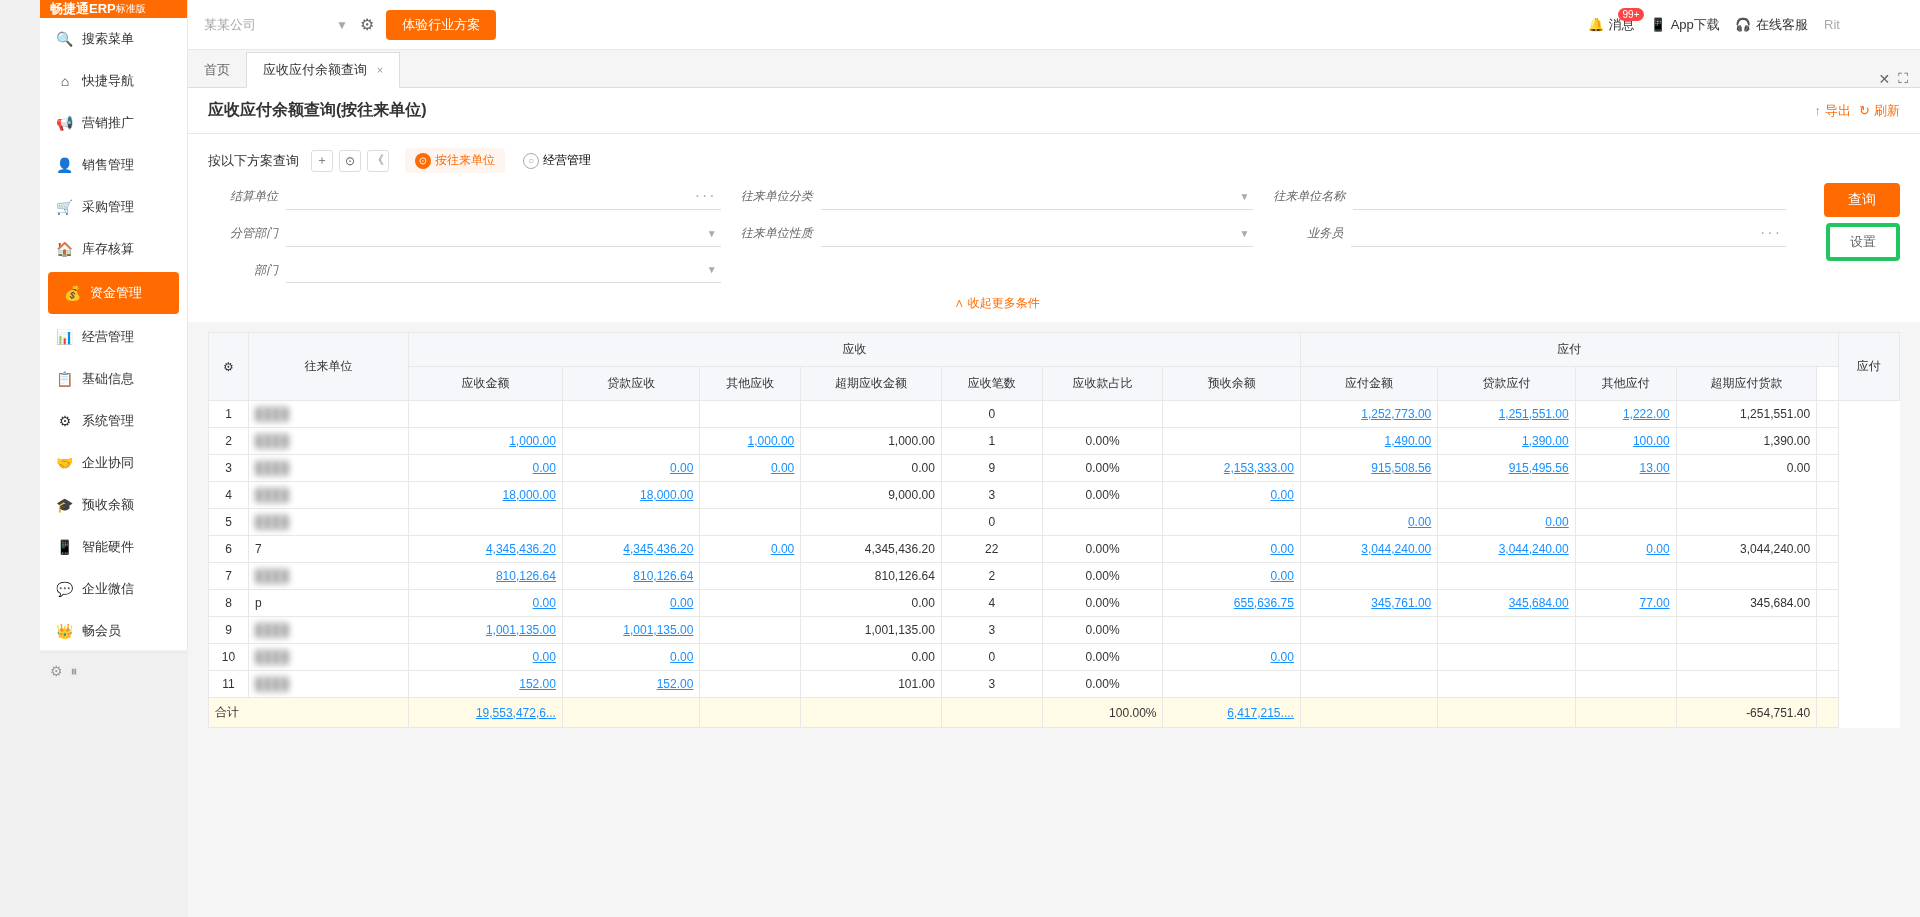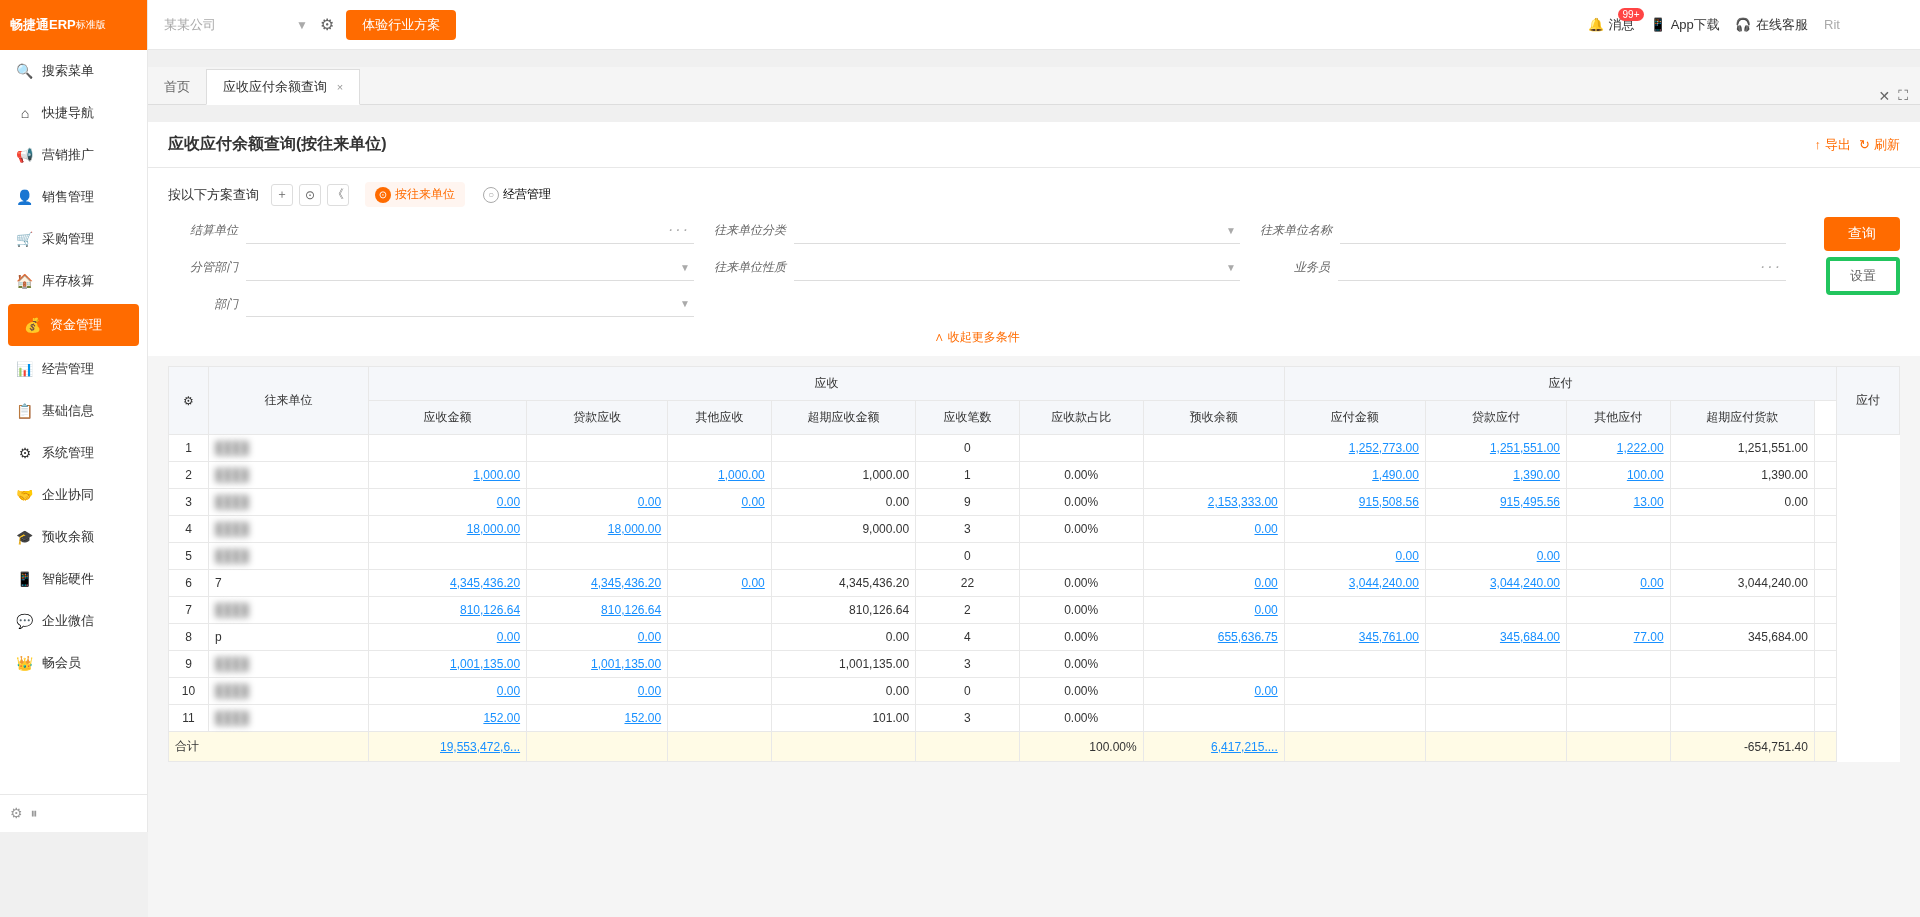--- a/index.html
+++ b/index.html
@@ -1,31 +1,31 @@
 <!DOCTYPE html>
 <html><head>
   <meta charset="utf-8">
   <style>
     * { margin: 0; padding: 0; box-sizing: border-box; }
     body { font-family: 'Microsoft YaHei', Arial, sans-serif; font-size: 12px; background: #f0f0f0; width: 1920px; height: 917px; overflow: hidden; display: flex; }
 
     
-    .sidebar { width: 148px; background: #fff; height: 832px; display: flex; flex-direction: column; border-right: 1px solid #e8e8e8; flex-shrink: 0; }
+    .sidebar { width: 148px; background: #fff; height: 650px; display: flex; flex-direction: column; border-right: 1px solid #e8e8e8; flex-shrink: 0; margin-left: 40px; }
     .sidebar-logo { height: 50px; background: #ff6b00; display: flex; align-items: center; padding: 0 10px; }
     .sidebar-logo-text { color: #fff; font-size: 13px; font-weight: bold; }
     .sidebar-logo-badge { color: #fff; font-size: 10px; }
     .sidebar-item { display: flex; align-items: center; padding: 12px 16px; cursor: pointer; color: #333; gap: 8px; }
     .sidebar-item.active { background: #ff6b00; color: #fff; border-radius: 4px; margin: 2px 8px; }
     .sidebar-item-icon { font-size: 14px; width: 18px; text-align: center; }
     .sidebar-item-label { font-size: 13px; }
     .sidebar-bottom { margin-top: auto; padding: 10px; display: flex; gap: 8px; border-top: 1px solid #e8e8e8; }
     .sidebar-bottom-btn { color: #999; cursor: pointer; font-size: 14px; }
 
     
-    .main { flex: 1; display: flex; flex-direction: column; height: 917px; overflow: hidden; gap: 17px; }
+    .main { flex: 1; display: flex; flex-direction: column; height: 917px; overflow: hidden; }
 
     
     .top-header { height: 50px; background: #fff; display: flex; align-items: center; padding: 0 16px; border-bottom: 1px solid #e8e8e8; gap: 12px; flex-shrink: 0; }
     .top-header-title { color: #aaa; font-size: 13px; min-width: 120px; }
     .top-header-dropdown { color: #aaa; cursor: pointer; }
     .top-header-gear { color: #666; cursor: pointer; font-size: 16px; }
     .top-header-btn { background: #ff6b00; color: #fff; border: none; border-radius: 4px; padding: 6px 16px; font-size: 13px; cursor: pointer; }
     .top-header-right { margin-left: auto; display: flex; align-items: center; gap: 16px; }
     .top-header-notify { display: flex; align-items: center; gap: 4px; color: #333; font-size: 13px; position: relative; cursor: pointer; }
     .notify-badge { background: #ff4444; color: #fff; border-radius: 10px; padding: 1px 5px; font-size: 10px; position: absolute; top: -8px; right: -10px; }

